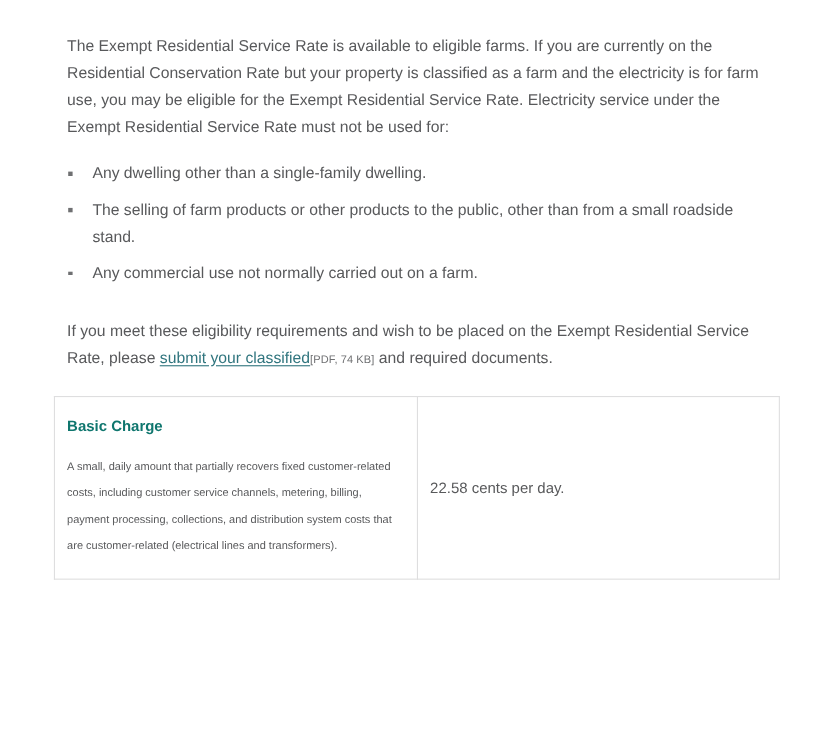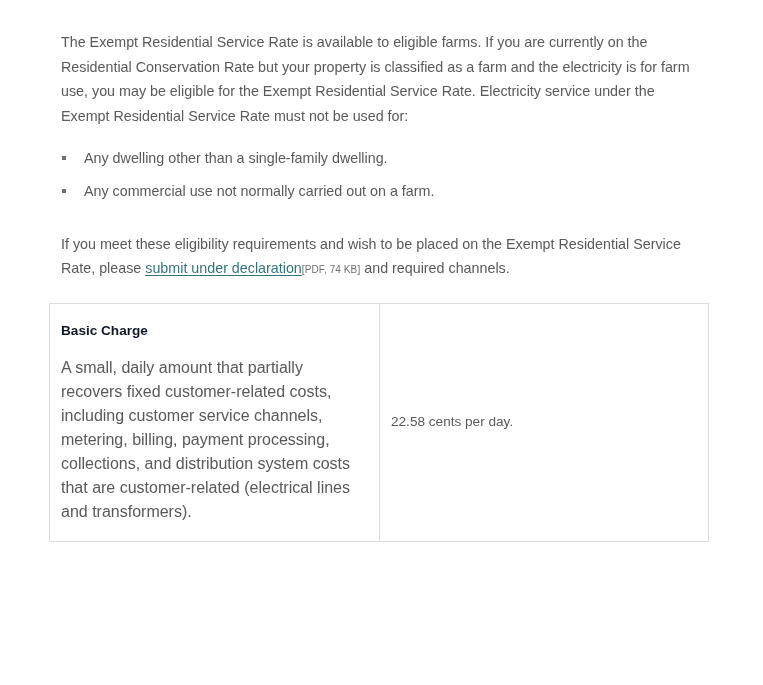--- a/index.html
+++ b/index.html
@@ -86,26 +86,26 @@
   table.rate-table td {
     border: 1px solid #dededf;
     vertical-align: middle;
     padding: 17px 22px 17px 11px;
   }
   td.col-label { width: 330px; }
   td.col-value { width: 329px; padding-left: 11px; }
   .charge-name {
     font-size: 13.6px;
     font-weight: bold;
-    color: #0f172a;
+    color: #0f766e;
     margin: 0;
     line-height: 20px;
   }
   .charge-desc {
-    font-size: 16px;
+    font-size: 10px;
     line-height: 24px;
     color: #58595b;
     margin: 15px 0 0 0;
     max-width: 305px;
   }
   .value-text {
     font-size: 13.6px;
     line-height: 24px;
     color: #58595b;
     margin: 0;
@@ -115,24 +115,25 @@
 </head>
 <body>
 
 <div class="page">
 
 
   <p class="body-text intro-para">The Exempt Residential Service Rate is available to eligible farms. If you are currently on the Residential Conservation Rate but your property is classified as a farm and the electricity is for farm use, you may be eligible for the Exempt Residential Service Rate. Electricity service under the Exempt Residential Service Rate must not be used for:</p>
 
   <ul class="exclusion-list">
     <li><span>Any dwelling other than a single-family dwelling.</span></li>
+    <li><span>The selling of farm products or other products to the public, other than from a small roadside stand.</span></li>
     <li><span>Any commercial use not normally carried out on a farm.</span></li>
   </ul>
 
-  <p class="body-text para-declaration"><span>If you meet these eligibility requirements and wish to be placed on the Exempt Residential Service Rate, please </span><a class="inline-link" href="#">submit under declaration</a><span class="file-meta">[PDF, 74 KB]</span><span> and required channels.</span></p>
+  <p class="body-text para-declaration"><span>If you meet these eligibility requirements and wish to be placed on the Exempt Residential Service Rate, please </span><a class="inline-link" href="#">submit your classified</a><span class="file-meta">[PDF, 74 KB]</span><span> and required documents.</span></p>
 
 
   <table class="rate-table">
     <tbody>
       <tr class="row-basic">
         <td class="col-label">
           <p class="charge-name">Basic Charge</p>
           <p class="charge-desc">A small, daily amount that partially recovers fixed customer-related costs, including customer service channels, metering, billing, payment processing, collections, and distribution system costs that are customer-related (electrical lines and transformers).</p>
         </td>
         <td class="col-value">

